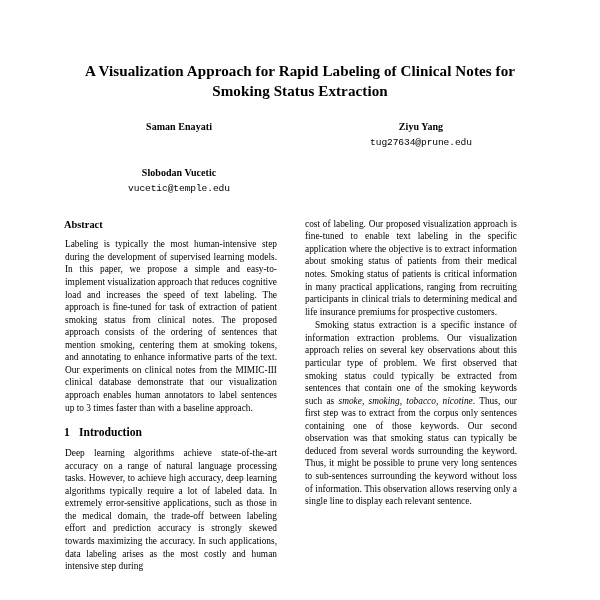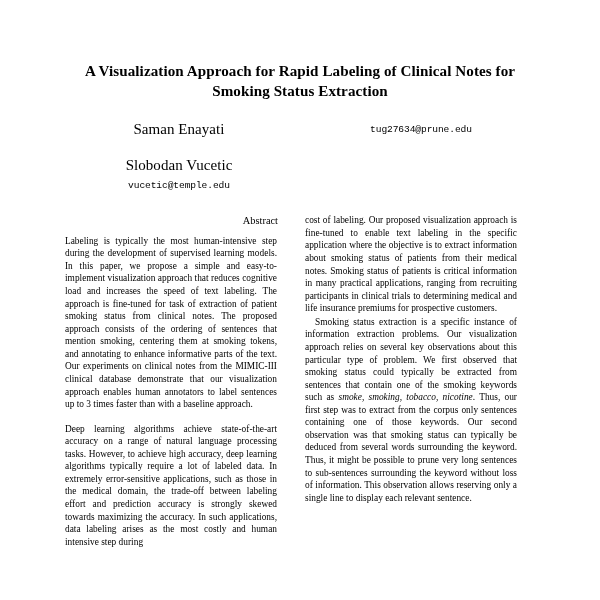--- a/index.html
+++ b/index.html
@@ -42,22 +42,22 @@
     display: grid;
     grid-template-columns: 1fr 1fr;
     row-gap: 17px;
     column-gap: 0;
   }
   .author-cell {
     text-align: center;
   }
   .author-name {
     display: block;
-    font-size: 15px;
-    font-weight: normal;
+    font-size: 10px;
+    font-weight: bold;
     line-height: 1.3;
     letter-spacing: 0.05px;
   }
   .author-email {
     display: block;
     margin-top: 4px;
     font-family: "Liberation Mono", "DejaVu Sans Mono", monospace;
     font-size: 9.6px;
     line-height: 1.3;
     letter-spacing: -0.1px;
@@ -70,22 +70,22 @@
     gap: 26px;
     align-items: flex-start;
   }
   .col {
     width: 214px;
     flex: 0 0 214px;
   }
   .section-head {
     margin: 0 0 7px 0;
     font-size: 10.4px;
-    font-weight: normal;
-    text-align: right;
+    font-weight: bold;
+    text-align: left;
     line-height: 1.2;
   }
   .section-head-numbered {
     margin: 0 0 7px 0;
     font-size: 11.6px;
     font-weight: bold;
     text-align: left;
     line-height: 1.2;
   }
   .section-head-numbered .num {
@@ -126,37 +126,41 @@
   <h1 class="title">
     <span class="line">A Visualization Approach for Rapid Labeling of Clinical Notes for</span>
     <span class="line">Smoking Status Extraction</span>
   </h1>
 
   <div class="authors">
     <div class="author-cell">
       <span class="author-name">Saman Enayati</span>
     </div>
     <div class="author-cell">
+      <span class="author-name">Ziyu Yang</span>
       <span class="author-email">tug27634@prune.edu</span>
     </div>
     <div class="author-cell">
       <span class="author-name">Slobodan Vucetic</span>
       <span class="author-email">vucetic@temple.edu</span>
     </div>
   </div>
 
   <div class="columns">
 
     <div class="col">
       <div class="abstract-block">
         <div class="section-head">Abstract</div>
         <p class="body-text first-para">Labeling is typically the most human-intensive step during the development of supervised learning models. In this paper, we propose a simple and easy-to-implement visualization approach that reduces cognitive load and increases the speed of text labeling. The approach is fine-tuned for task of extraction of patient smoking status from clinical notes. The proposed approach consists of the ordering of sentences that mention smoking, centering them at smoking tokens, and annotating to enhance informative parts of the text. Our experiments on clinical notes from the MIMIC-III clinical database demonstrate that our visualization approach enables human annotators to label sentences up to 3 times faster than with a baseline approach.</p>
       </div>
 
       <div class="intro-block">
+        <div class="section-head-numbered">
+          <span class="num">1</span><span>Introduction</span>
+        </div>
         <p class="body-text first-para">Deep learning algorithms achieve state-of-the-art accuracy on a range of natural language processing tasks. However, to achieve high accuracy, deep learning algorithms typically require a lot of labeled data. In extremely error-sensitive applications, such as those in the medical domain, the trade-off between labeling effort and prediction accuracy is strongly skewed towards maximizing the accuracy. In such applications, data labeling arises as the most costly and human intensive step during</p>
       </div>
     </div>
 
     <div class="col">
       <p class="body-text first-para">cost of labeling. Our proposed visualization approach is fine-tuned to enable text labeling in the specific application where the objective is to extract information about smoking status of patients from their medical notes. Smoking status of patients is critical information in many practical applications, ranging from recruiting participants in clinical trials to determining medical and life insurance premiums for prospective customers.</p>
       <p class="body-text"><span>Smoking status extraction is a specific instance of information extraction problems. Our visualization approach relies on several key observations about this particular type of problem. We first observed that smoking status could typically be extracted from sentences that contain one of the smoking keywords such as </span><em class="kw">smoke, smoking, tobacco, nicotine</em><span>. Thus, our first step was to extract from the corpus only sentences containing one of those keywords. Our second observation was that smoking status can typically be deduced from several words surrounding the keyword. Thus, it might be possible to prune very long sentences to sub-sentences surrounding the keyword without loss of information. This observation allows reserving only a single line to display each relevant sentence.</span></p>
     </div>
 
   </div>

